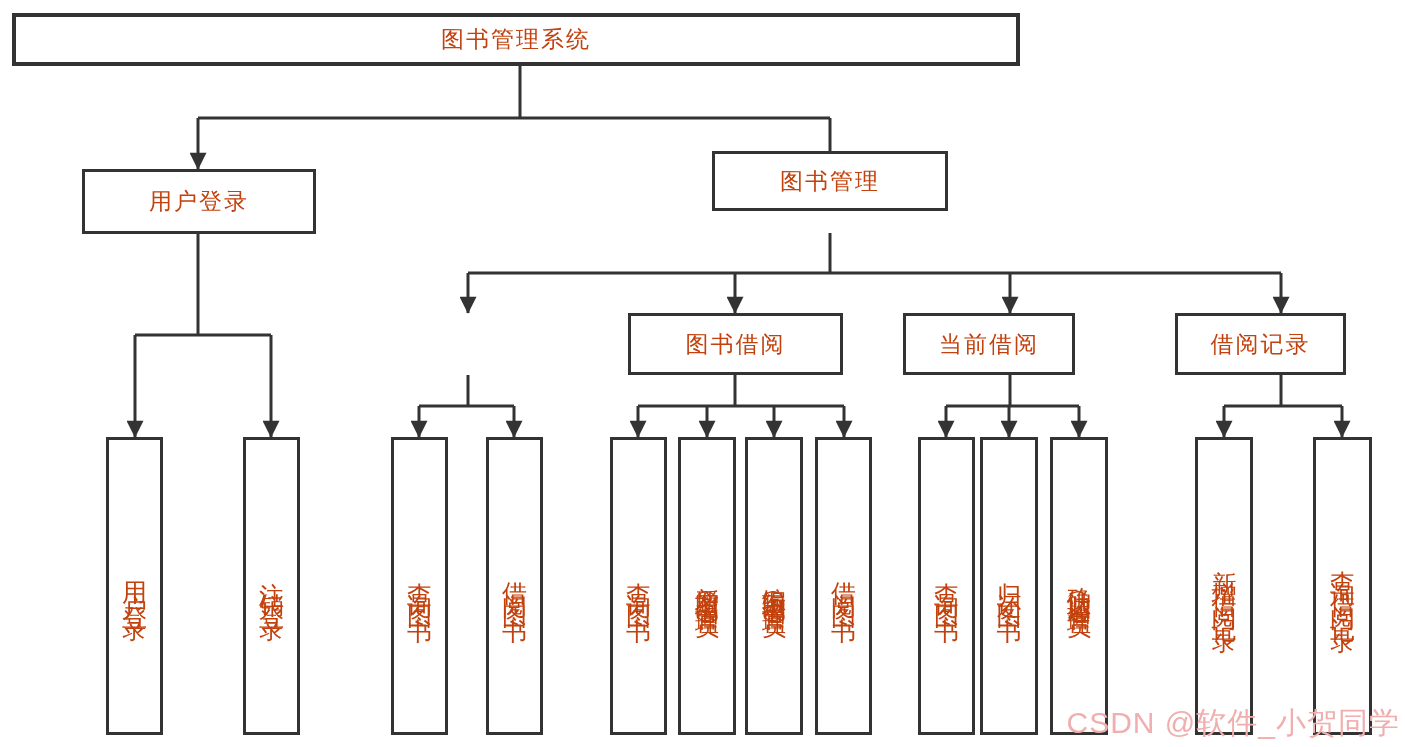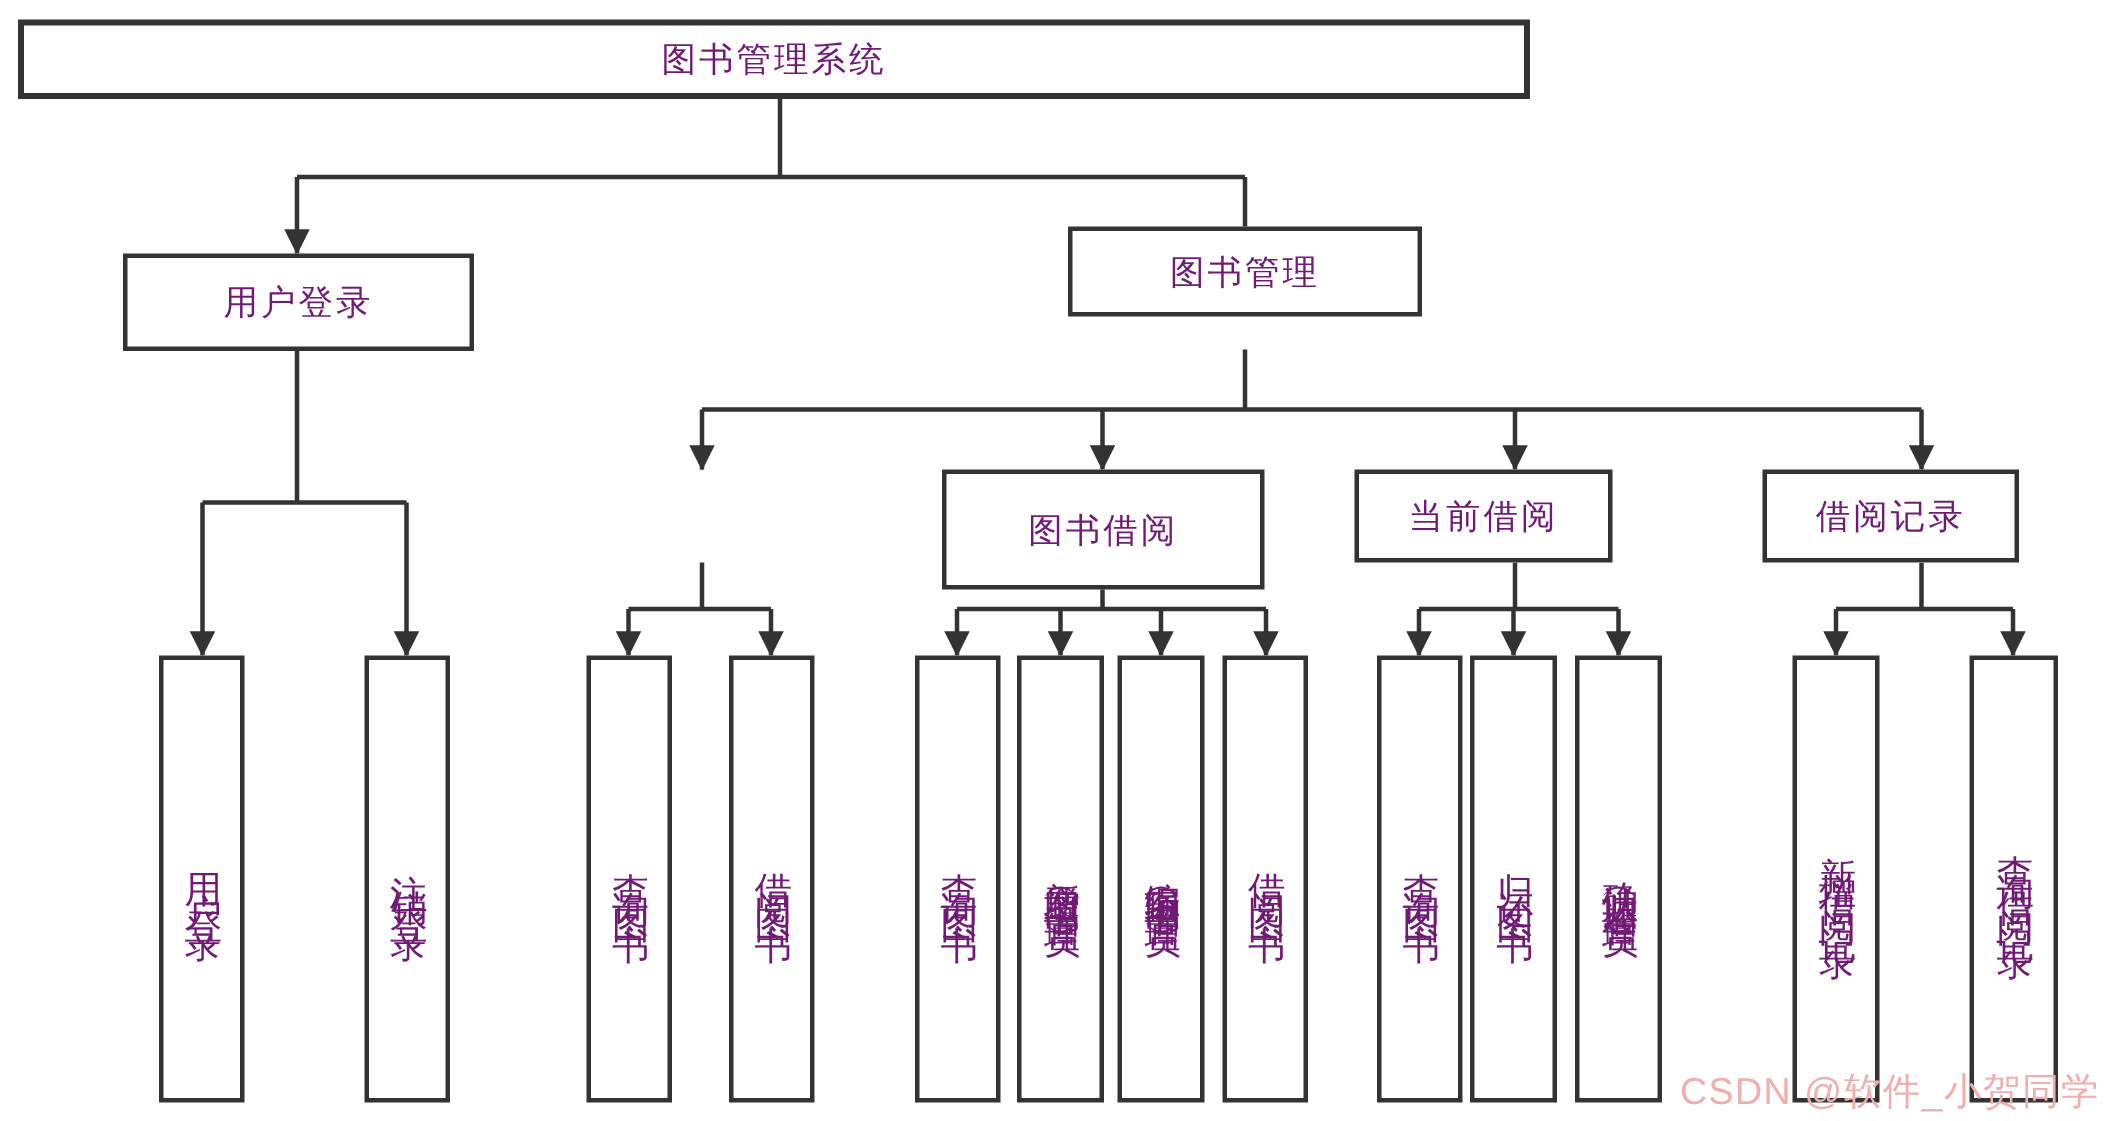--- a/index.html
+++ b/index.html
@@ -9,41 +9,41 @@
     background:#ffffff;
     font-family:"Liberation Sans","DejaVu Sans",sans-serif;
     overflow:hidden;
   }
   svg.wires{position:absolute;left:0;top:0;width:1405px;height:747px;}
   .node{
     position:absolute;
     box-sizing:border-box;
     background:#ffffff;
     border:3px solid #333333;
-    color:#701a75;
+    color:#c2410c;
     display:flex;
     align-items:center;
     justify-content:center;
     text-align:center;
   }
   .hnode{font-size:23px;letter-spacing:2px;}
   .root{border-width:4px;}
   .vnode{
     writing-mode:vertical-rl;
     text-orientation:mixed;
     font-size:25px;
     letter-spacing:12px;
     line-height:1;
   }
   .vnode.long{font-size:24px;letter-spacing:4px;}
   .watermark{
     position:absolute;
     right:5px;
     bottom:3px;
-    font-size:25px;
+    font-size:30px;
     letter-spacing:1px;
     color:#f1aeae;
     white-space:nowrap;
   }
 </style>
 </head>
 <body>
 
 <div class="stage">
 
@@ -95,21 +95,21 @@
       <path d="M1224,406 V437" marker-end="url(#arrow)"></path>
       <path d="M1342,406 V437" marker-end="url(#arrow)"></path>
     </g>
   </svg>
 
   <div class="node hnode root" style="left:12px;top:13px;width:1008px;height:53px;">图书管理系统</div>
 
   <div class="node hnode" style="left:82px;top:169px;width:234px;height:65px;">用户登录</div>
   <div class="node hnode" style="left:712px;top:151px;width:236px;height:60px;">图书管理</div>
 
-  <div class="node hnode" style="left:628px;top:313px;width:215px;height:80px;">图书借阅</div>
+  <div class="node hnode" style="left:628px;top:313px;width:215px;height:62px;">图书借阅</div>
   <div class="node hnode" style="left:903px;top:313px;width:172px;height:62px;">当前借阅</div>
   <div class="node hnode" style="left:1175px;top:313px;width:171px;height:62px;text-align:center;">借阅记录</div>
 
   <div class="node vnode" style="left:106px;top:437px;width:57px;height:298px;">用户登录</div>
   <div class="node vnode" style="left:243px;top:437px;width:57px;height:298px;">注销登录</div>
 
   <div class="node vnode" style="left:391px;top:437px;width:57px;height:298px;">查询图书</div>
   <div class="node vnode" style="left:486px;top:437px;width:57px;height:298px;">借阅图书</div>
 
   <div class="node vnode" style="left:610px;top:437px;width:57px;height:298px;">查询图书</div>

